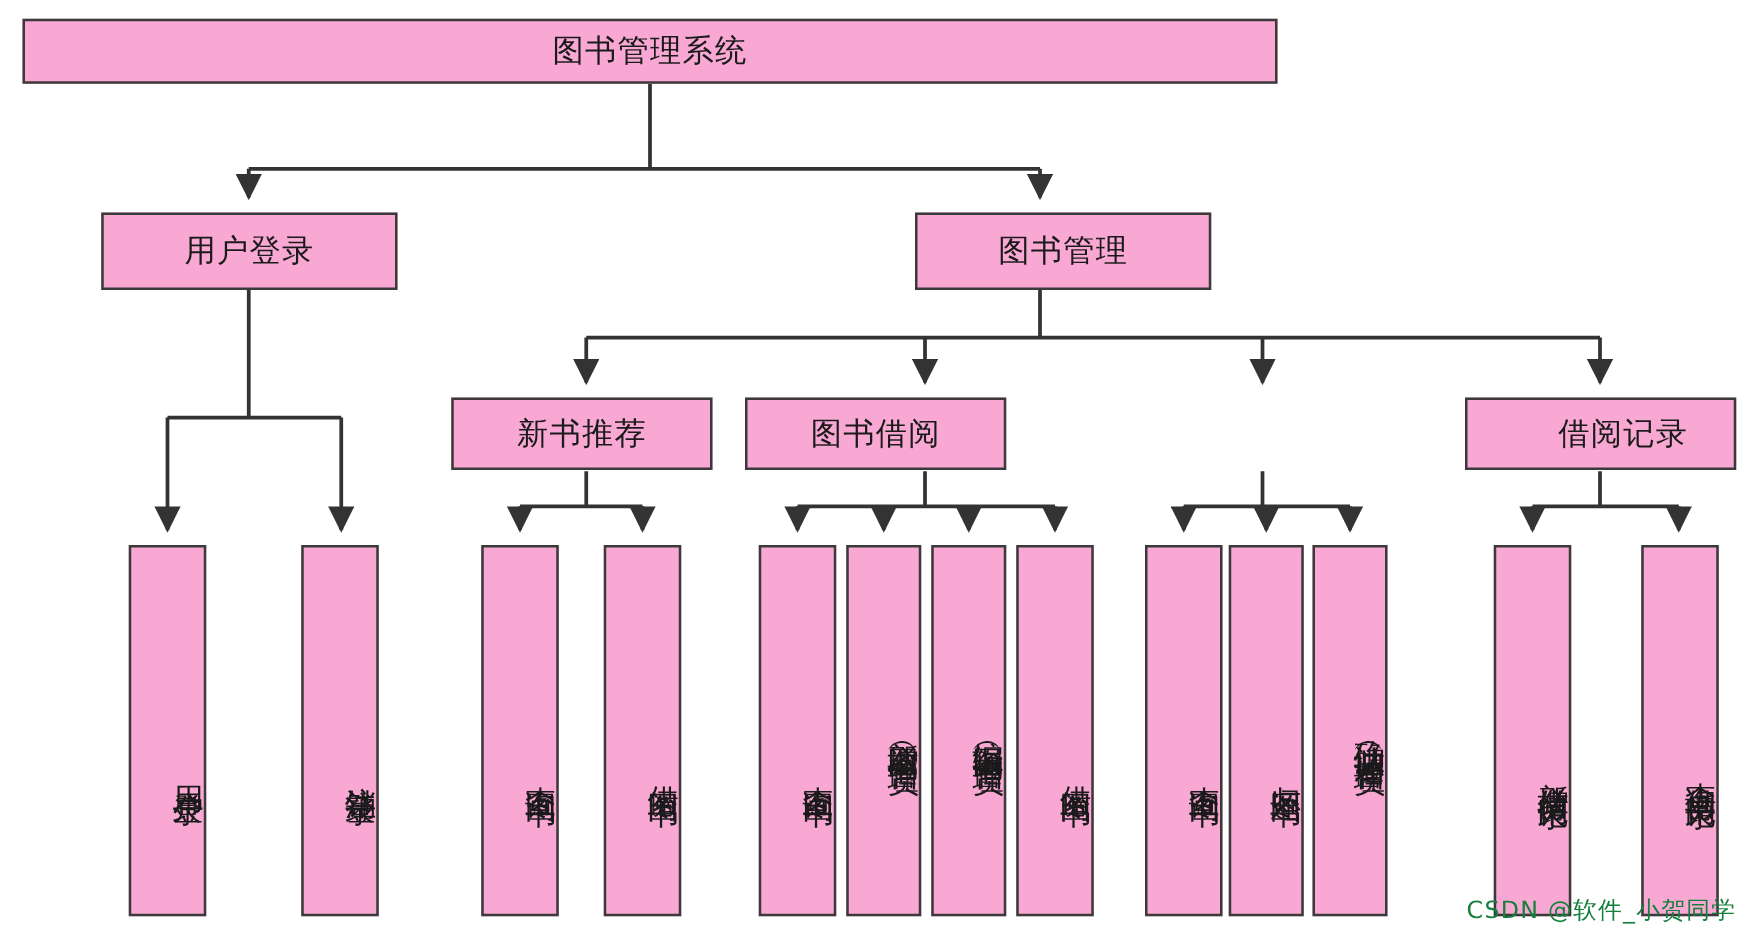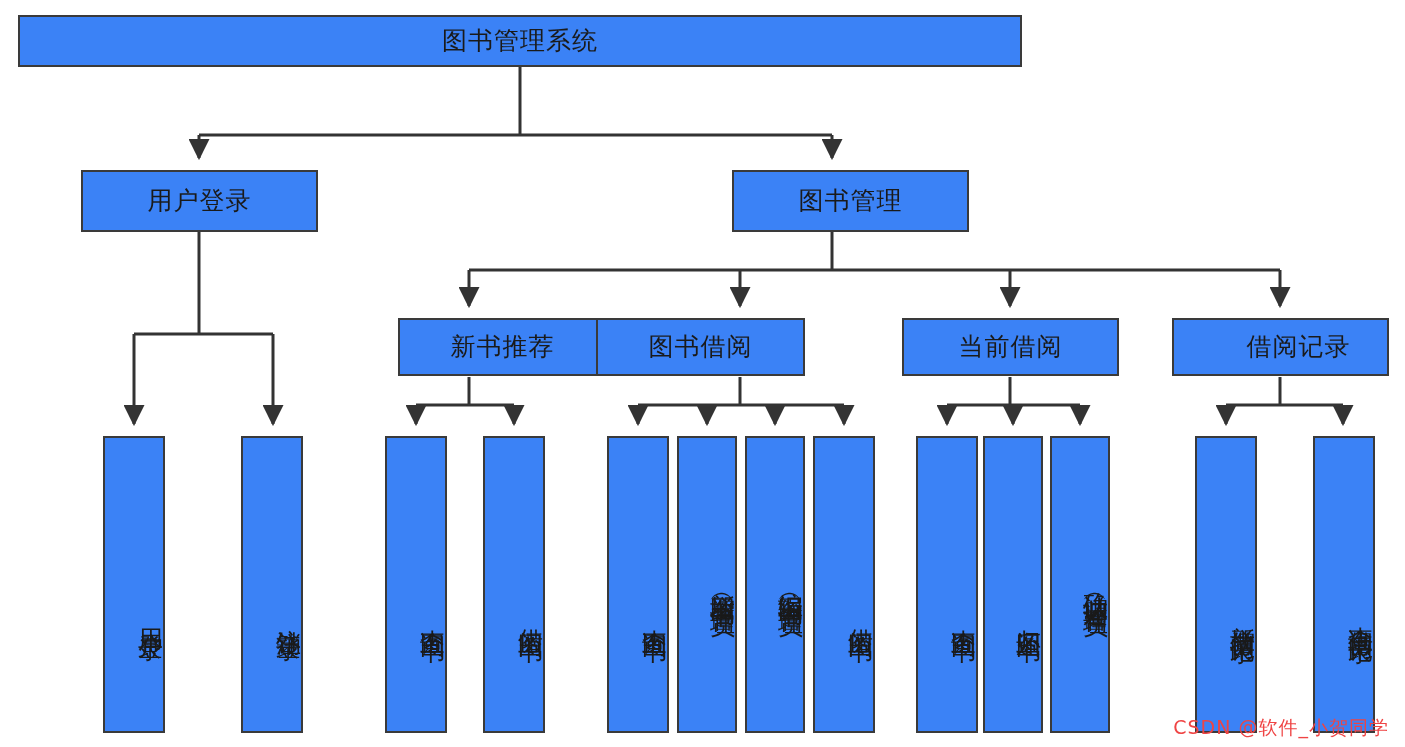--- a/index.html
+++ b/index.html
@@ -22,21 +22,21 @@
     left: 0;
     top: 0;
     width: 1405px;
     height: 747px;
     pointer-events: none;
   }
   .node {
     position: absolute;
     box-sizing: border-box;
     border: 2.5px solid #3a3a3a;
-    background: #3b82f6;
+    background: #f9a8d4;
     display: flex;
     align-items: center;
     justify-content: center;
     color: #1a1a1a;
   }
   .node-h {
     font-size: 25px;
     letter-spacing: 1px;
     line-height: 1.1;
   }
@@ -51,21 +51,21 @@
     justify-content: center;
     white-space: nowrap;
   }
   .node-v.pad-small { padding-top: 4px; }
   .node-v.pad-mid { padding-top: 60px; }
   .watermark {
     position: absolute;
     right: 16px;
     bottom: 6px;
     font-size: 19px;
-    color: #ef4444;
+    color: #15803d;
     letter-spacing: 1px;
     white-space: nowrap;
   }
 </style>
 </head>
 <body>
 
 <div id="canvas">
 
   <svg id="wires" viewBox="0 0 1405 747">
@@ -122,28 +122,25 @@
     <span>图书管理系统</span>
   </div>
 
   <div class="node node-h" style="left:81px; top:170px; width:237px; height:62px;">
     <span>用户登录</span>
   </div>
   <div class="node node-h" style="left:712px; top:170px; width:237px; height:62px;margin-left:20px;">
     <span>图书管理</span>
   </div>
 
-  <div class="node node-h" style="left:361px; top:318px; width:209px; height:58px;margin-left:37px;">
+  <div class="node node-h" style="left:361px; top:318px; width:209px; height:58px;">
     <span>新书推荐</span>
   </div>
   <div class="node node-h" style="left:596px; top:318px; width:209px; height:58px;">
     <span>图书借阅</span>
-  </div>
-  <div class="node node-h" style="left:902px; top:318px; width:217px; height:58px;">
-    <span>当前借阅</span>
   </div>
   <div class="node node-h" style="left:1172px; top:318px; width:217px; height:58px;padding-left:36px;">
     <span>借阅记录</span>
   </div>
 
   <div class="node node-v pad-mid" style="left:103px; top:436px; width:62px; height:297px;">
     <span>用户登录</span>
   </div>
   <div class="node node-v pad-mid" style="left:241px; top:436px; width:62px; height:297px;">
     <span>注销登录</span>

